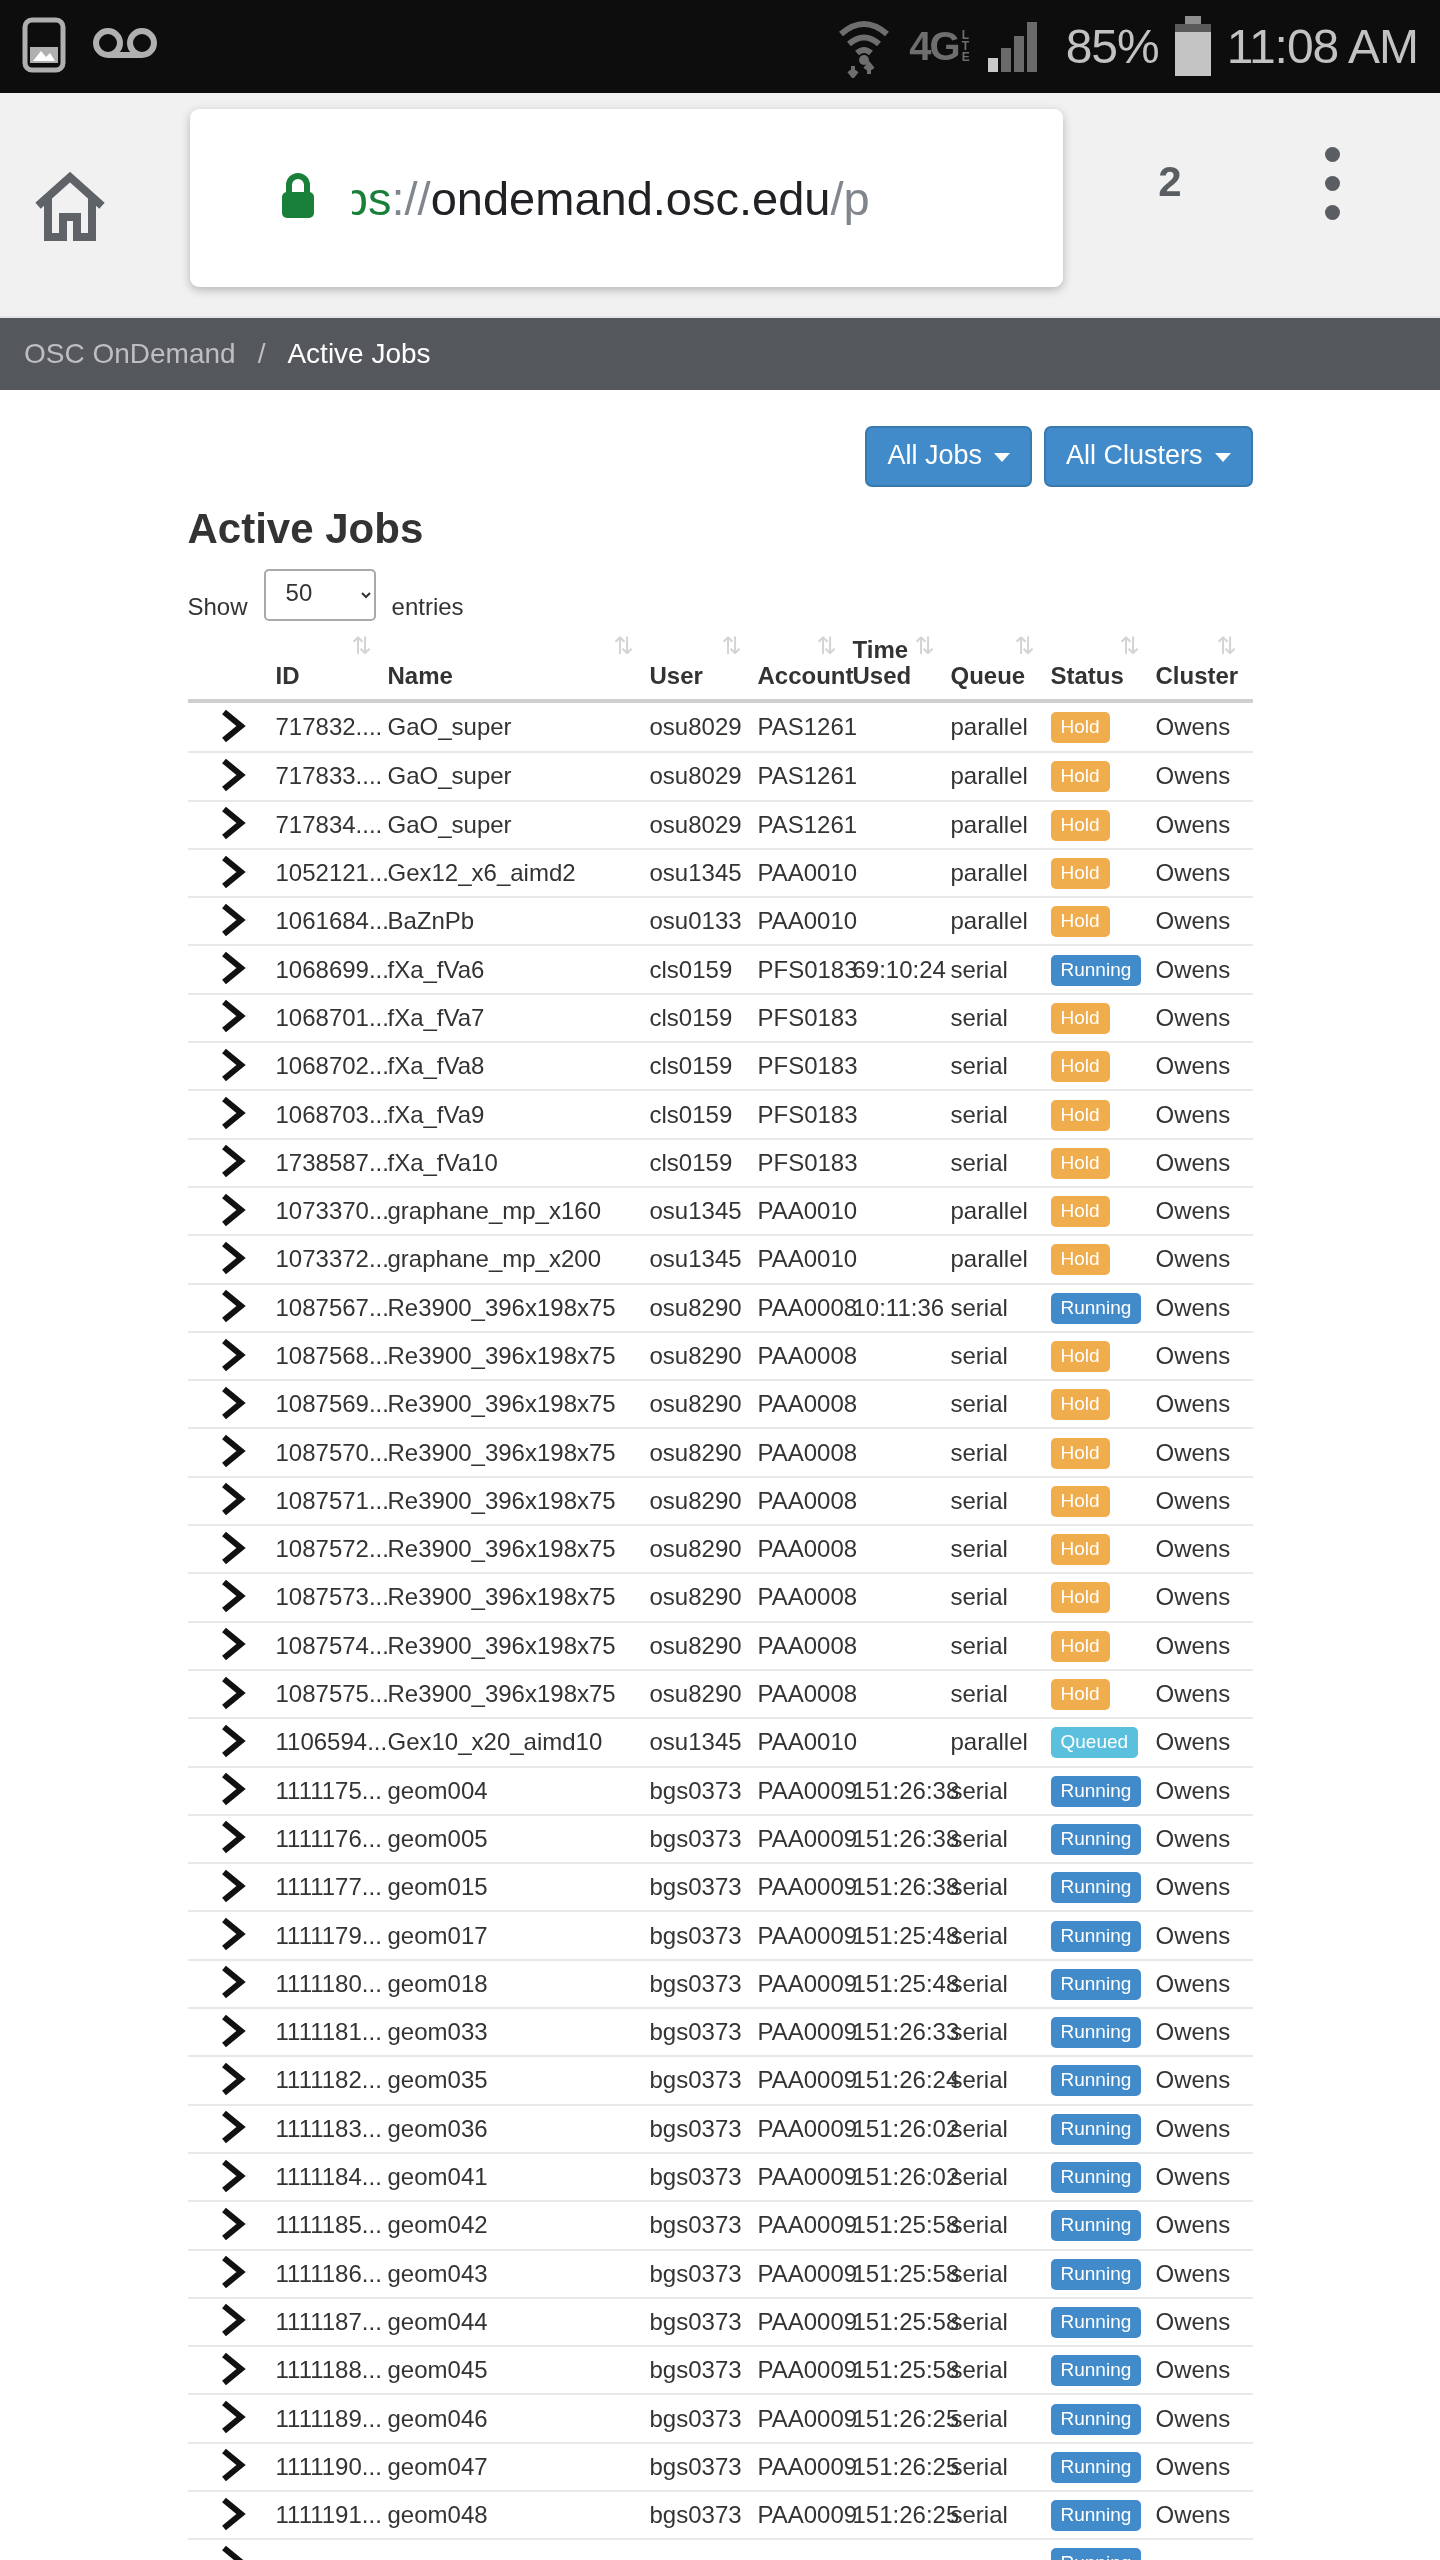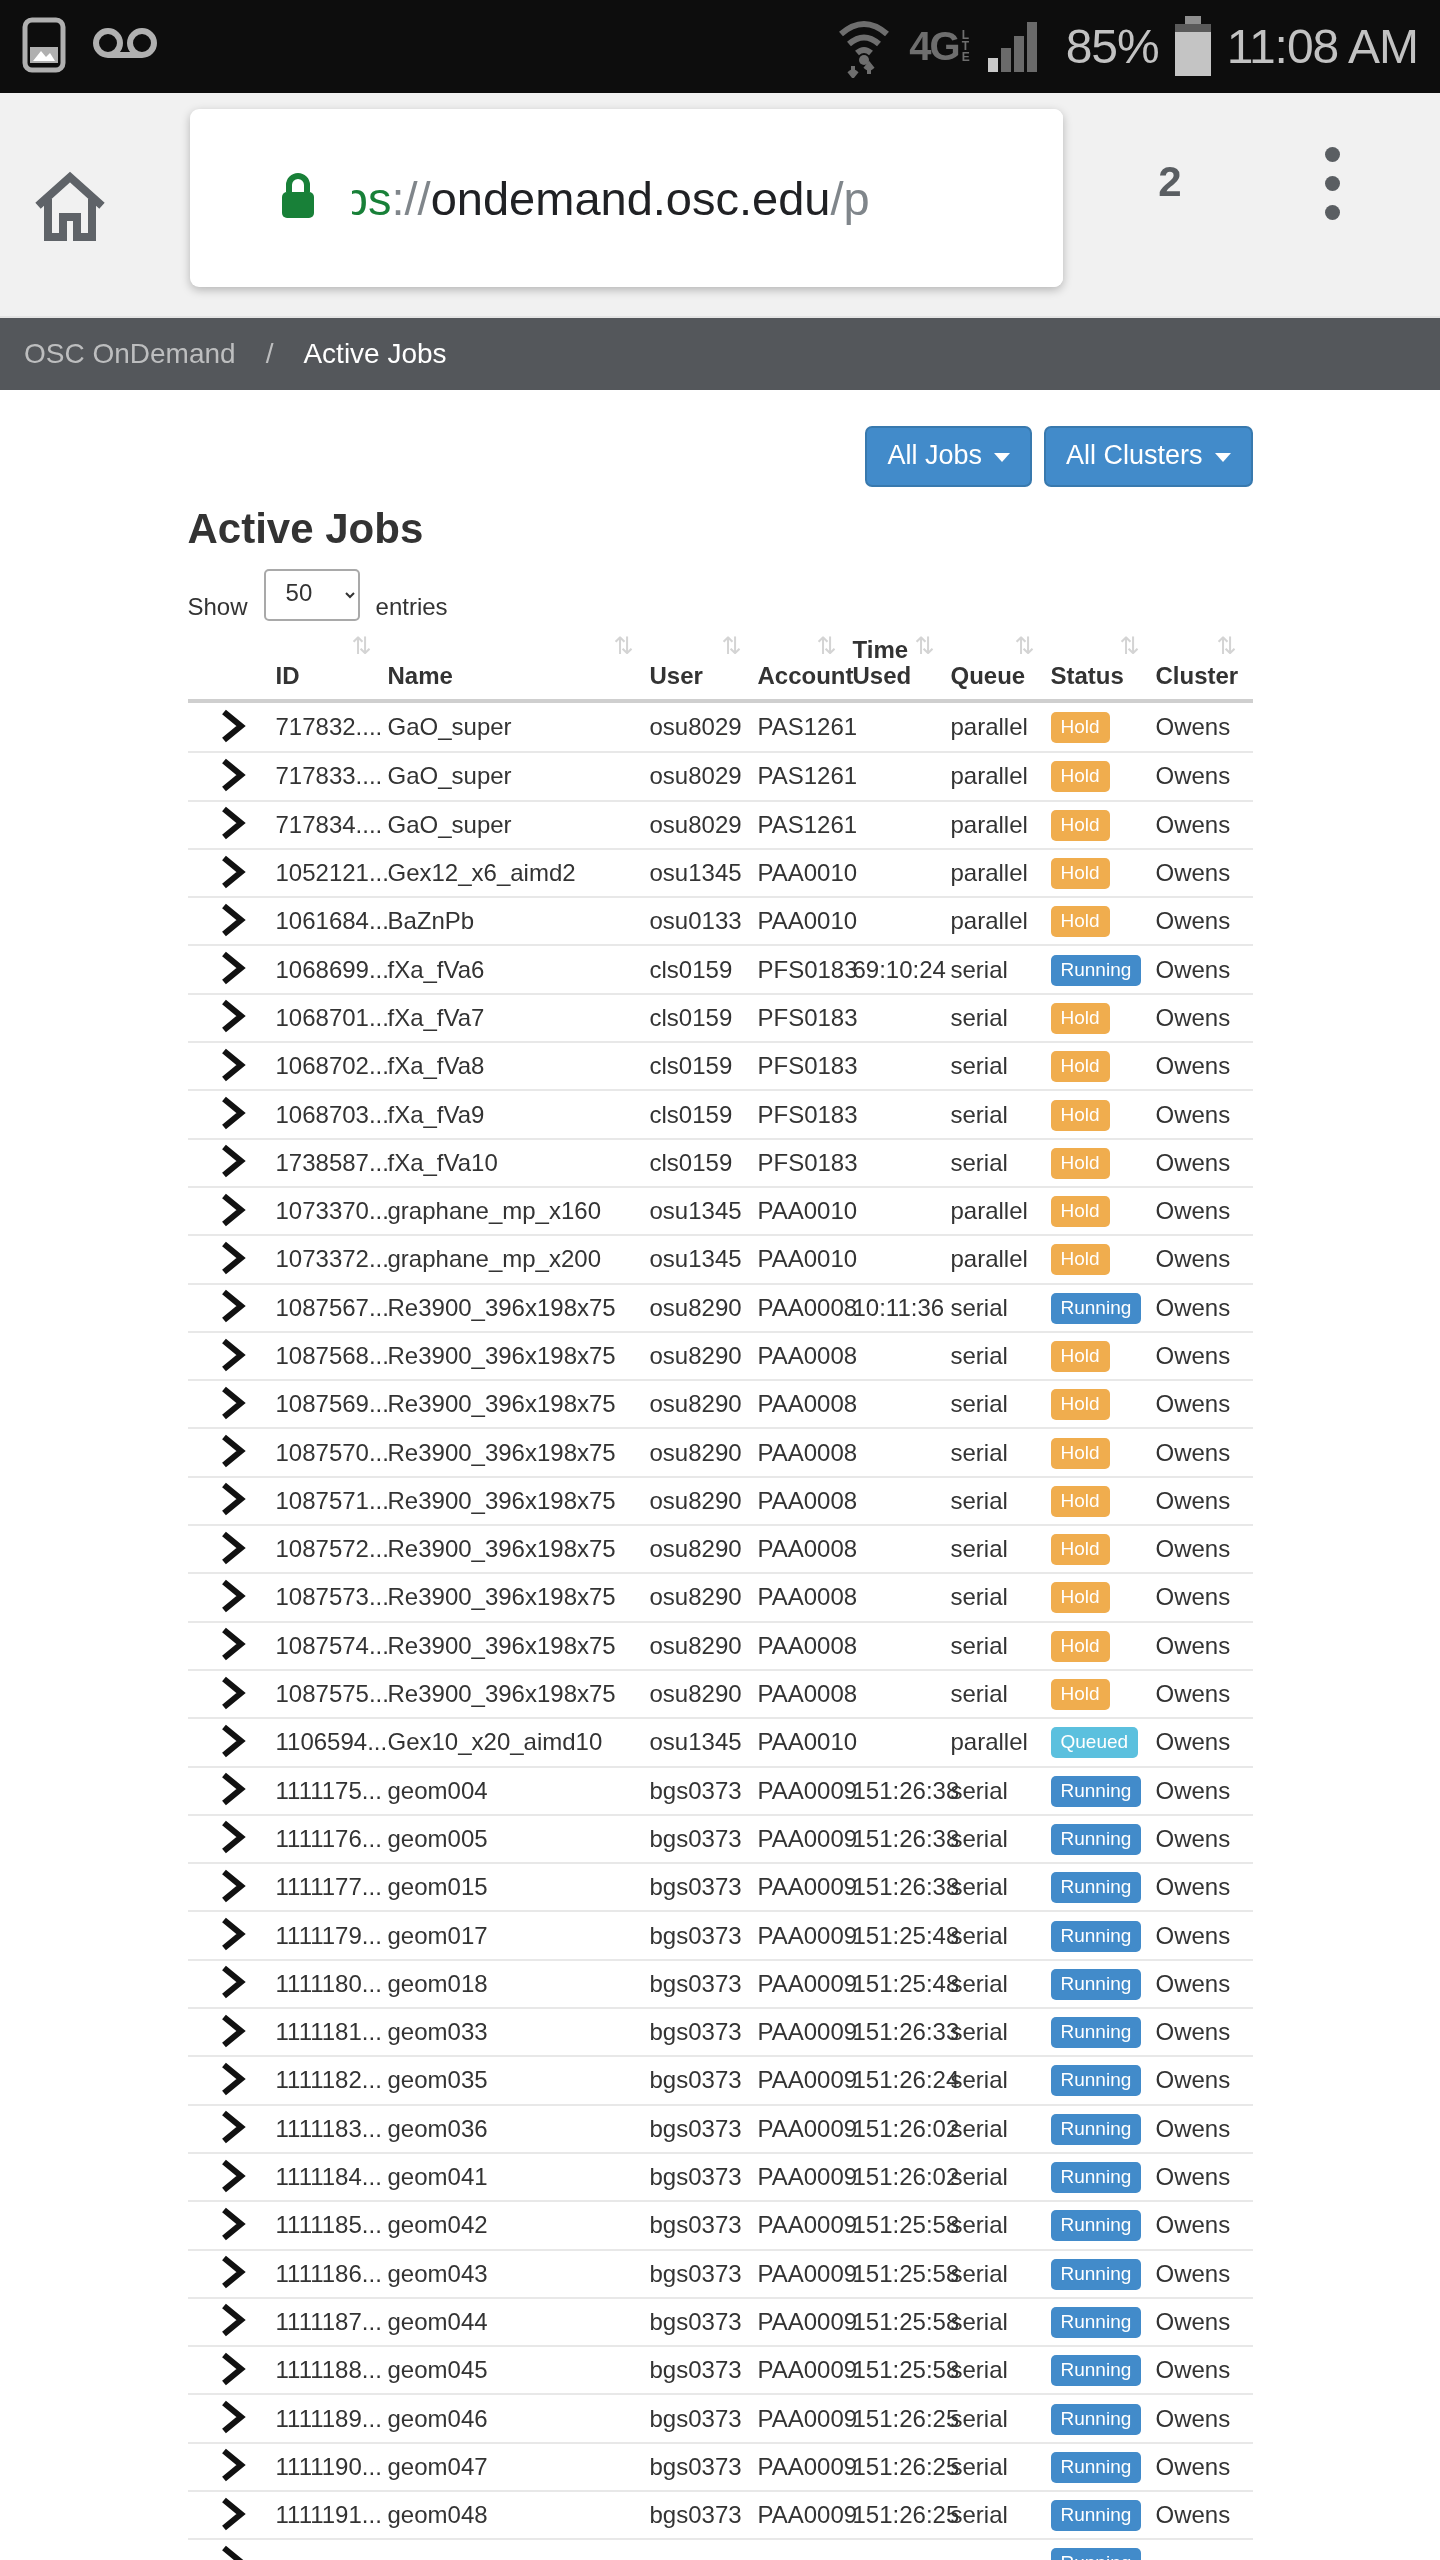--- a/index.html
+++ b/index.html
@@ -51,21 +51,21 @@
     display:flex; align-items:center; justify-content:center;
     color:#5a5e62; font-size:42px; font-weight:bold;
   }
   .menubtn { position:absolute; left:1312px; top:48px; width:40px; height:84px;
     display:flex; flex-direction:column; align-items:center; justify-content:center; gap:14px; }
   .menubtn i { width:15px; height:15px; border-radius:50%; background:#5a5e62; }
 
   
   .breadcrumbbar {
     height:72px; background:#54575b; display:flex; align-items:center;
-    padding:0 24px; font-size:28px;gap:8px;
+    padding:0 24px; font-size:28px;
   }
   .bc-app { color:#bdbebf; }
   .bc-sep { color:#bdbebf; margin:0 22px; }
   .bc-page { color:#ffffff; }
 
   
   .container { width:1065px; margin:0 auto; }
   .actions { margin-top:36px; display:flex; justify-content:flex-end; gap:12px;align-items:center; }
   .btn-primary {
     background:#428bca; border:2px solid #3879ae; border-radius:7px;
@@ -73,21 +73,21 @@
     display:inline-flex; align-items:center; gap:12px; cursor:pointer;
     font-family:"Liberation Sans", sans-serif;
   }
   .caret { width:0; height:0; border-left:8px solid transparent; border-right:8px solid transparent; border-top:9px solid #fff; margin-top:3px; }
 
   h2.pagetitle { margin-top:16px; font-size:42px; font-weight:bold; color:#333; line-height:52px; }
 
   .controls { margin-top:12px; display:flex; align-items:center; justify-content:space-between; height:56px; }
   .ctrl-left, .ctrl-right { display:flex; align-items:flex-end; gap:16px; font-size:24px; color:#333; }
   .lenselect {
-    width:96px; height:52px; border:2px solid #a9a9a9; border-radius:5px; background:#fff;
+    width:112px; height:52px; border:2px solid #a9a9a9; border-radius:5px; background:#fff;
     font-size:24px; color:#333; padding:0 6px 6px 16px; appearance:auto;
     font-family:"Liberation Sans", sans-serif;
   }
   .filterinput {
     width:272px; height:46px; border:2px solid #c4c4c4; border-radius:5px; background:#fff;
     font-size:24px; padding:0 12px; font-family:"Liberation Sans", sans-serif;
   }
 
   
   .jobs-table { margin-top:10px; width:1065px; }

